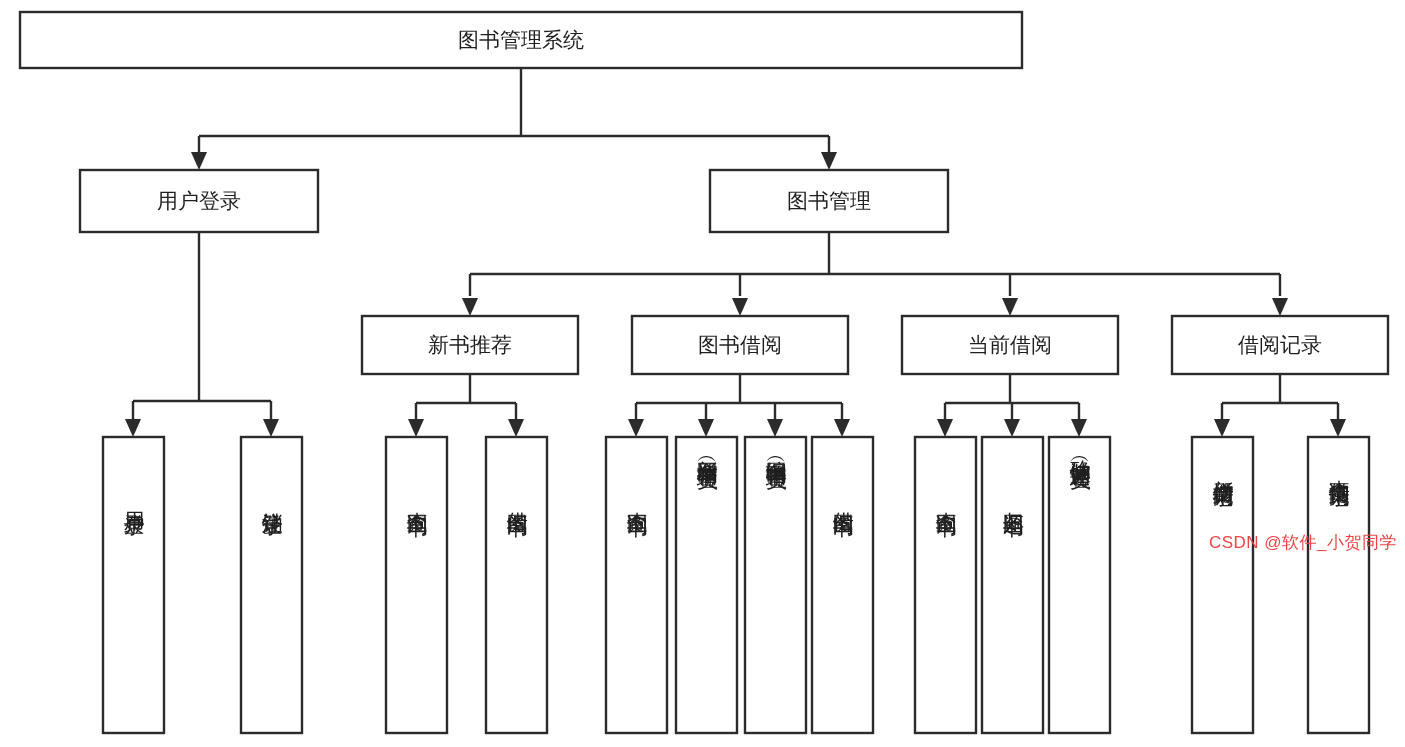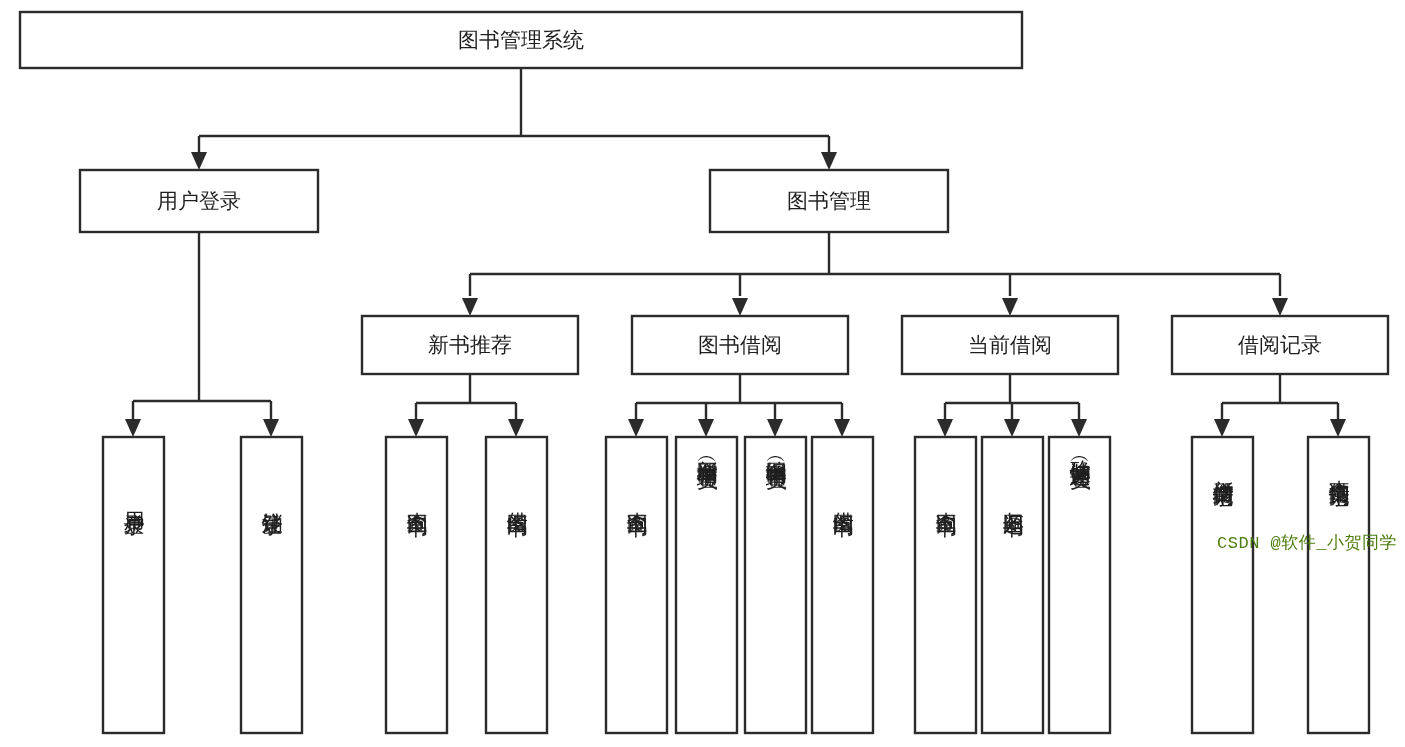--- a/index.html
+++ b/index.html
@@ -63,23 +63,23 @@
     font-size: 21px;
     line-height: 1.22;
     color: #1f1f1f;
     letter-spacing: 1.5px;
     white-space: nowrap;
   }
   #watermark {
     position: absolute;
     right: 8px;
     bottom: 4px;
-    font-family: Liberation Mono, monospace;
+    font-family: Liberation Sans, sans-serif;
     font-size: 17px;
-    color: #4d7c0f;
+    color: #ef4444;
     letter-spacing: 0.5px;
     white-space: nowrap;
   }
 </style>
 </head>
 <body>
 
 <div id="diagram-root">
 
   <svg id="flow-svg" viewBox="0 0 1405 747">

